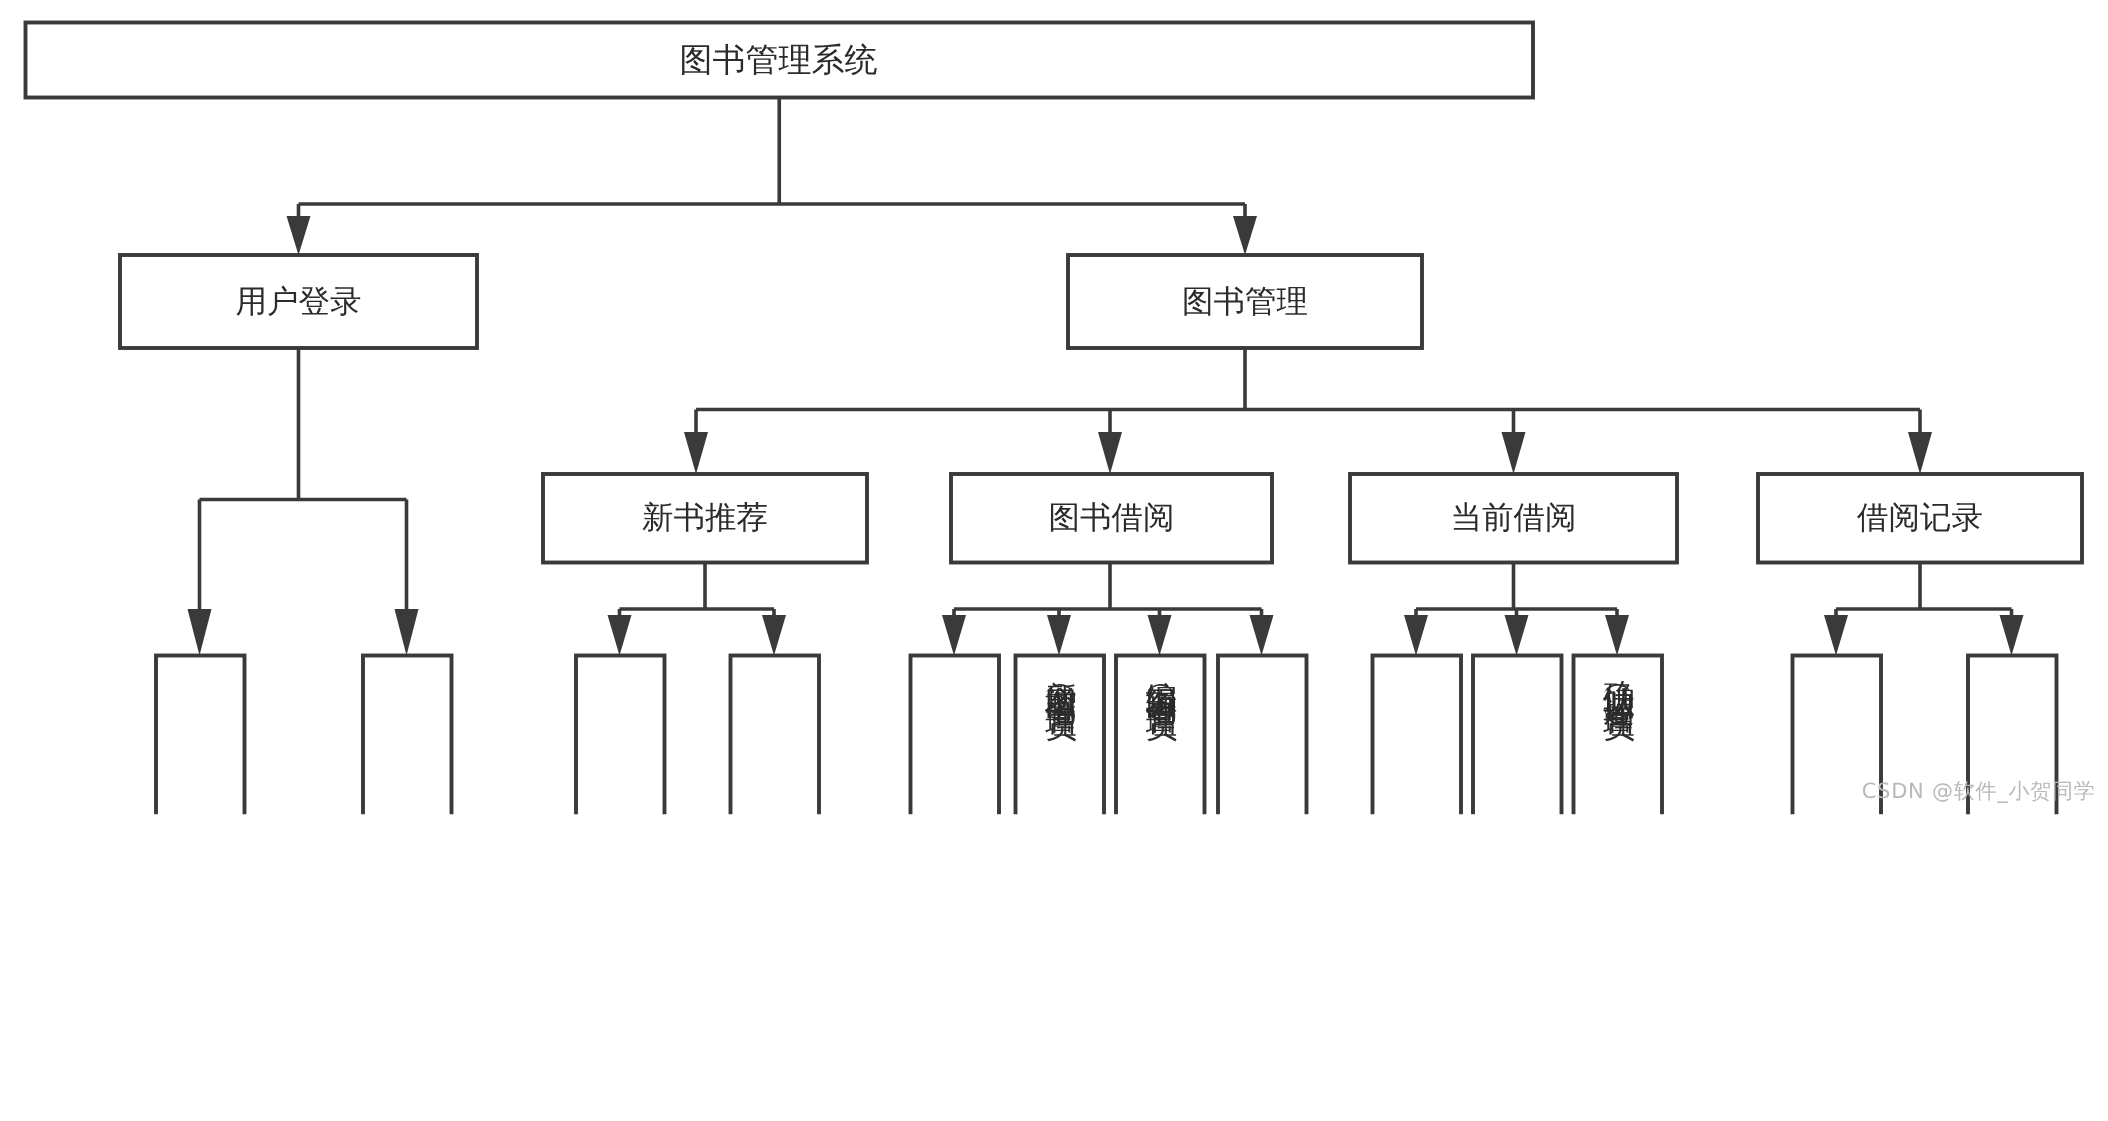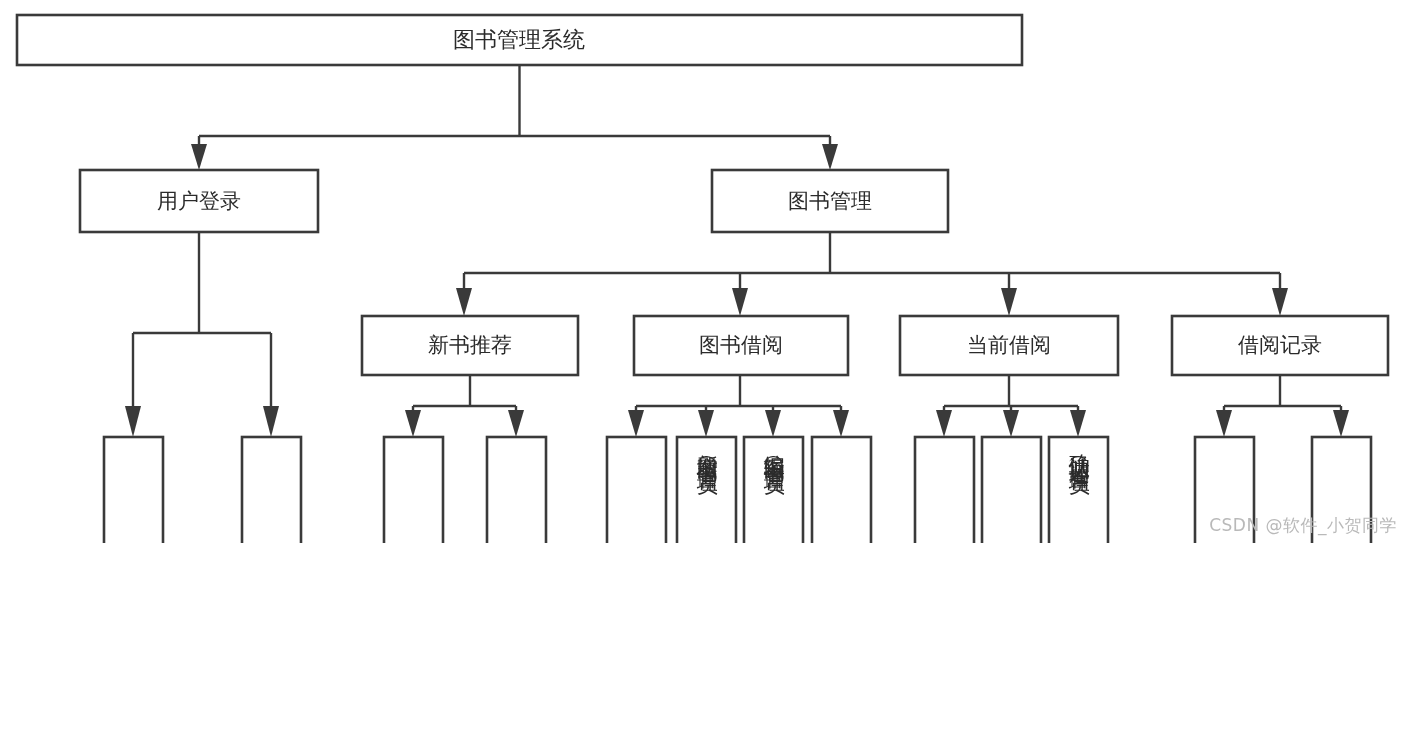--- a/index.html
+++ b/index.html
@@ -67,21 +67,21 @@
     line-height: 1.12;
     color: #2b2b2b;
     letter-spacing: 3px;
     white-space: nowrap;
   }
   .watermark {
     position: absolute;
     right: 8px;
     bottom: 6px;
     font-family: "DejaVu Sans", "Liberation Sans", sans-serif;
-    font-size: 17px;
+    font-size: 14px;
     color: #b9b9b9;
     letter-spacing: 0.5px;
     white-space: nowrap;
   }
 </style>
 </head>
 <body>
 
 <div id="diagram-root">
 

